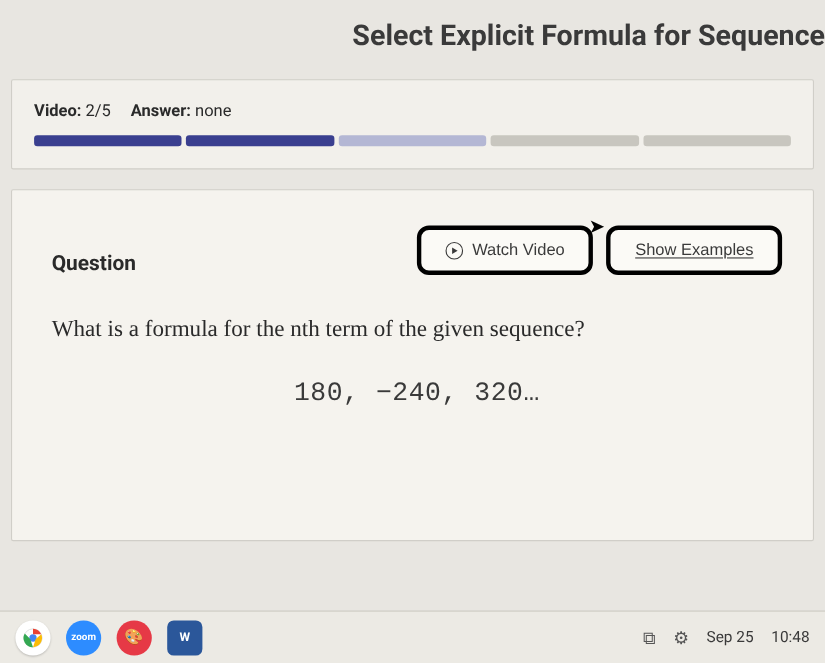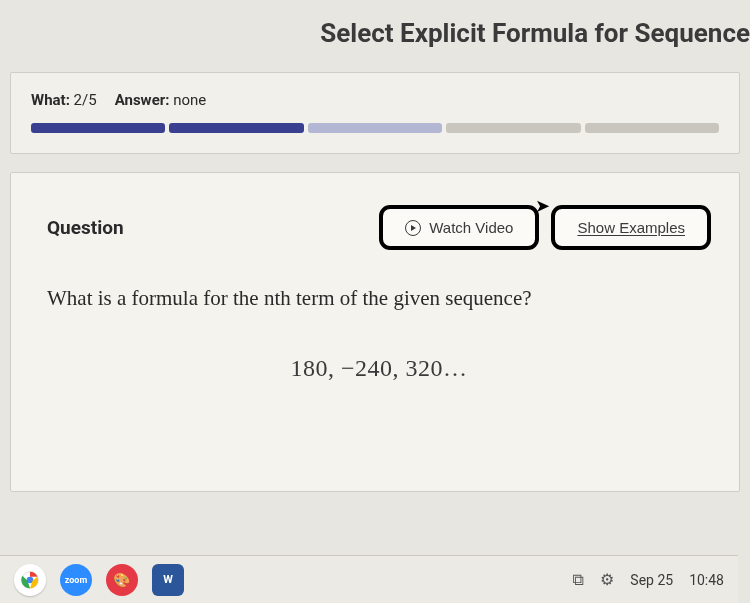--- a/index.html
+++ b/index.html
@@ -52,21 +52,21 @@
     .question-panel {
       background: #f5f3ee;
       border: 1px solid #d0cec8;
       border-radius: 2px;
       margin: 0 10px;
       padding: 32px 28px 20px 36px;
       min-height: 320px;
     }
     .q-header {
       display: flex;
-      align-items: center;
+      align-items: flex-end;
       margin-bottom: 36px;
     }
     .q-label {
       font-size: 19px;
       font-weight: 700;
       color: #2a2a2a;
       flex: 1;
     }
     .btn {
       background: #fbfaf6;
@@ -96,39 +96,39 @@
       border-left: 5px solid #3a3a3a;
       border-top: 3.5px solid transparent;
       border-bottom: 3.5px solid transparent;
       margin-left: 1px;
     }
     .underline { text-decoration: underline; text-underline-offset: 2px; }
     .q-text {
       font-family: Georgia, 'Times New Roman', serif;
       font-size: 21px;
       color: #2a2a2a;
-      margin-bottom: 44px;
+      margin-bottom: 34px;
     }
     .seq {
-      font-family: Liberation Serif, serif;
+      font-family: Liberation Mono, monospace;
       font-size: 24px;
       color: #3a3a3a;
       text-align: center;
       margin-bottom: 60px;
       letter-spacing: 0.5px;
     }
     .answer-label {
       font-family: Georgia, 'Times New Roman', serif;
       font-size: 16px;
       color: #6a6a6a;
       letter-spacing: 0.5px;
     }
     .taskbar {
       position: absolute;
-      bottom: 0; left: 0; right: 12px;
+      bottom: 0; left: 0; right: 0;
       height: 48px;
       background: #eceae4;
       border-top: 1px solid #cac8c1;
       display: flex;
       align-items: center;
       padding: 0 14px;
     }
     .tb-left { display: flex; gap: 14px; align-items: center; flex: 1; }
     .tb-right { display: flex; gap: 16px; align-items: center; }
     .tb-icon {
@@ -159,21 +159,21 @@
 </head>
 <body>
 
 <div class="header">
   <h1 class="title">Select Explicit Formula for Sequence</h1>
 </div>
 
 <div class="score-panel">
   <div class="score-row">
     <span>
-      <span class="score-label">What:</span>
+      <span class="score-label">Video:</span>
       <span class="score-value">2/5</span>
     </span>
     <span>
       <span class="score-label">Answer:</span>
       <span class="score-value">none</span>
     </span>
   </div>
   <div class="progress">
     <div class="seg seg-done"></div>
     <div class="seg seg-done"></div>

